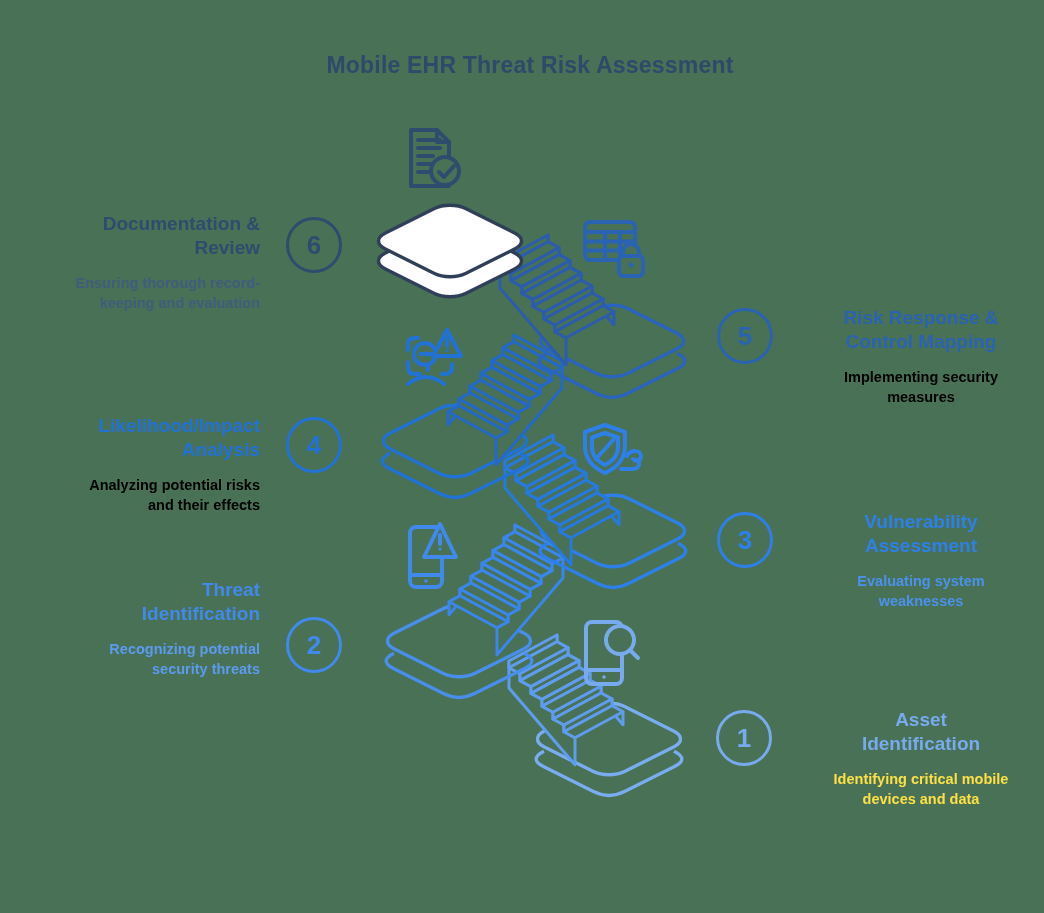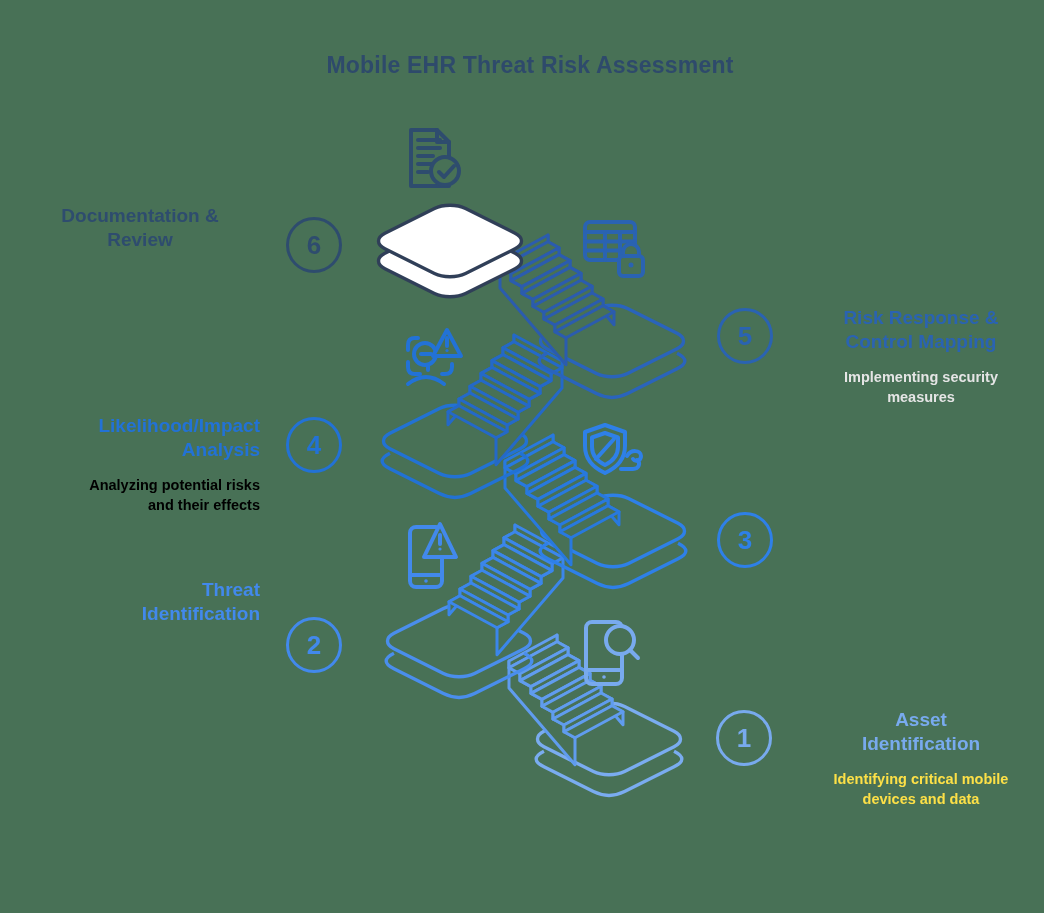--- a/index.html
+++ b/index.html
@@ -134,47 +134,57 @@
         <path d="M 547,331.80000000000007 L 595,305.80000000000007 L 606,311.80000000000007 L 558,337.80000000000007 Z" fill="#487156" stroke="#2b5cae" stroke-width="3" stroke-linejoin="round" stroke-linecap="round"></path>
       </g>
       <g>
         <rect fill="#ffffff" stroke="#303f58" stroke-width="3.4" vector-effect="non-scaling-stroke" x="-57" y="-57" width="114" height="114" rx="22" transform="translate(442,261) scale(1,0.5) rotate(45)"></rect>
         <rect fill="#ffffff" stroke="#303f58" stroke-width="3.4" vector-effect="non-scaling-stroke" x="-57" y="-57" width="114" height="114" rx="22" transform="translate(442,241) scale(1,0.5) rotate(45)"></rect>
       </g>
     </svg>
 
   <div class="page-title" style="color: rgb(46, 74, 107);">Mobile EHR Threat Risk Assessment</div>
 
-  <div class="step left" style="top: 204px; color: rgb(46, 76, 110); text-align: center;">
+  <div class="step left" style="top: 212px; color: rgb(46, 76, 110);">
     <div class="t">Documentation &amp;
 Review</div>
+    <div class="s" style="color: rgb(63, 93, 124);">Ensuring thorough record-
+keeping and evaluation</div>
   </div>
   <div class="num-circle" style="left: 278px; top: 217px; color: rgb(46, 76, 110);">6</div>
 
   <div class="step right" style="top: 306px; color: rgb(42, 99, 178);">
     <div class="t">Risk Response &amp;
 Control Mapping</div>
-    <div class="s" style="color: #e5e5e5;">Implementing security
+    <div class="s" style="color: #000000;">Implementing security
 measures</div>
   </div>
   <div class="num-circle" style="left: 709px; top: 308px; color: rgb(42, 99, 178);">5</div>
 
   <div class="step left" style="top: 414px; color: rgb(34, 114, 214);">
     <div class="t">Likelihood/Impact
 Analysis</div>
     <div class="s" style="color: #000000;">Analyzing potential risks
 and their effects</div>
   </div>
   <div class="num-circle" style="left: 278px; top: 417px; color: rgb(34, 114, 214);">4</div>
 
+  <div class="step right" style="top: 510px; color: rgb(46, 128, 232);">
+    <div class="t">Vulnerability
+Assessment</div>
+    <div class="s" style="color: rgb(75, 146, 236);">Evaluating system
+weaknesses</div>
+  </div>
   <div class="num-circle" style="left: 709px; top: 512px; color: rgb(46, 128, 232);">3</div>
 
   <div class="step left" style="top: 578px; color: rgb(66, 137, 236);">
     <div class="t">Threat
 Identification</div>
+    <div class="s" style="color: rgb(92, 155, 238);">Recognizing potential
+security threats</div>
   </div>
   <div class="num-circle" style="left: 278px; top: 617px; color: rgb(66, 137, 236);">2</div>
 
   <div class="step right" style="top: 708px; color: rgb(120, 170, 238);">
     <div class="t">Asset
 Identification</div>
     <div class="s" style="color: #fde047;">Identifying critical mobile
 devices and data</div>
   </div>
   <div class="num-circle" style="left: 708px; top: 710px; color: rgb(120, 170, 238);">1</div>

